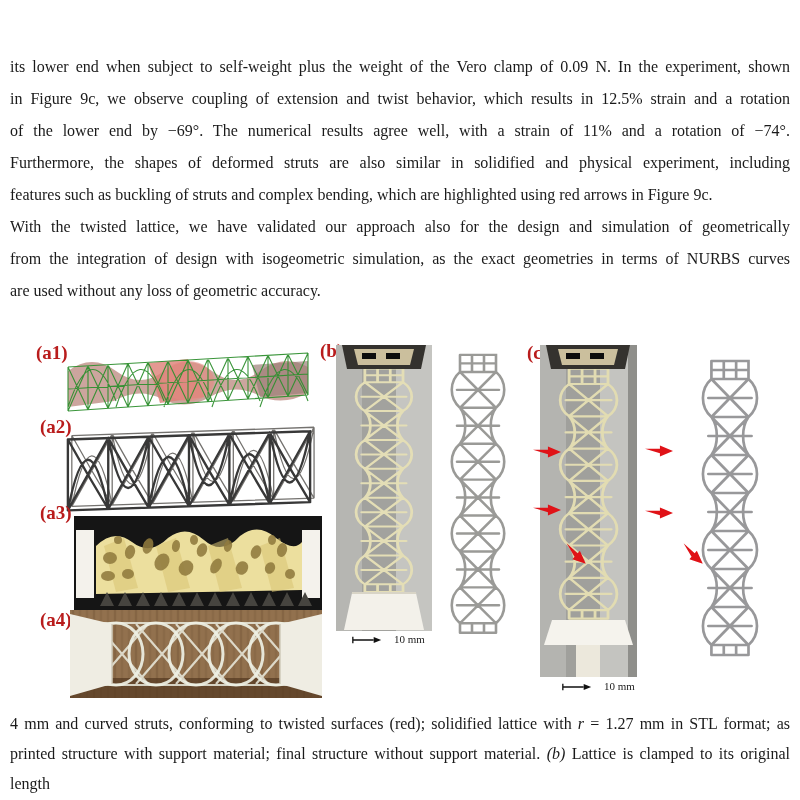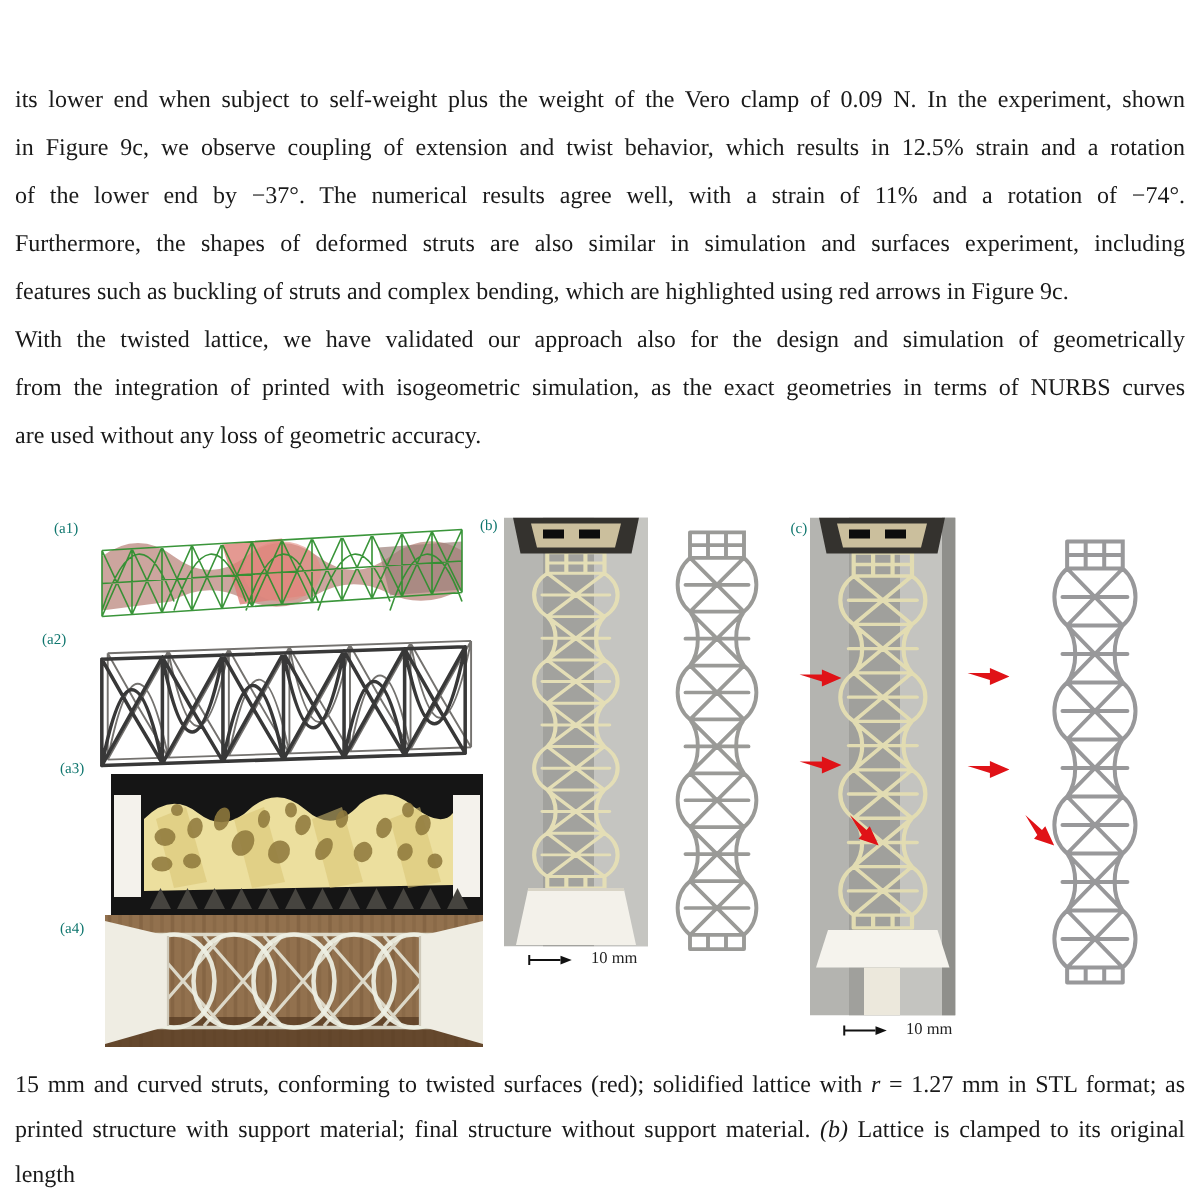--- a/index.html
+++ b/index.html
@@ -5,60 +5,60 @@
   * { margin:0; padding:0; box-sizing:border-box; }
   html,body { width:800px; height:800px; background:#ffffff; overflow:hidden;
     font-family:"Liberation Serif", serif; color:#1a1a1a; }
   .page { position:relative; width:800px; height:800px; padding-top:3px;margin-top:48px; }
   .bodytext { margin:0 10px; font-size:16px; line-height:32px; }
   .jline { text-align:justify; text-align-last:justify; white-space:normal; }
   .jline.last { text-align-last:left; }
   em { font-style:italic; }
   .fig { position:relative; height:372px; margin-top:26px; }
   .fig * { position:absolute; }
-  .panel-label { font-weight:normal; font-size:10px; line-height:16px; color:#0f766e; }
+  .panel-label { font-weight:bold; font-size:19px; line-height:16px; color:#b91c1c; }
   .art { display:block; }
   .scalebar { display:flex; align-items:center; gap:12px; position:absolute; }
   .scalebar svg { position:static; }
   .scalebar span { font-size:11px; line-height:11px; color:#222; position:static; }
   .arrow { width:28px; height:12px; }
   .arrow svg { position:static; display:block; width:100%; height:100%; }
   .arrow.diag { transform:rotate(42deg); transform-origin:left center; }
   .caption { margin:0 10px; padding-top:4px; font-size:16px; line-height:30px; }
 </style>
 </head>
 <body>
 
 <div class="page">
 
   <div class="bodytext">
       <div class="jline">its lower end when subject to self-weight plus the weight of the Vero clamp of 0.09 N. In the experiment, shown</div>
       <div class="jline">in Figure 9c, we observe coupling of extension and twist behavior, which results in 12.5% strain and a rotation</div>
-      <div class="jline">of the lower end by −37°. The numerical results agree well, with a strain of 11% and a rotation of −74°.</div>
-      <div class="jline">Furthermore, the shapes of deformed struts are also similar in simulation and surfaces experiment, including</div>
+      <div class="jline">of the lower end by −69°. The numerical results agree well, with a strain of 11% and a rotation of −74°.</div>
+      <div class="jline">Furthermore, the shapes of deformed struts are also similar in solidified and physical experiment, including</div>
       <div class="jline last">features such as buckling of struts and complex bending, which are highlighted using red arrows in Figure 9c.</div>
     </div>
   <div class="bodytext">
       <div class="jline">With the twisted lattice, we have validated our approach also for the design and simulation of geometrically</div>
-      <div class="jline">from the integration of printed with isogeometric simulation, as the exact geometries in terms of NURBS curves</div>
+      <div class="jline">from the integration of design with isogeometric simulation, as the exact geometries in terms of NURBS curves</div>
       <div class="jline last">are used without any loss of geometric accuracy.</div>
     </div>
 
   <div class="fig">
 
     <span class="panel-label" style="left:36px;top:12px;">(a1)</span>
     <svg class="art" style="left:62px;top:8px;" width="252" height="82" viewBox="0 0 252 82">
         <path d="M6,30 Q30,12 54,30 T102,30 T150,30 T198,30 T246,26 L246,52 Q220,66 196,54 T148,56 T100,58 T52,60 L6,66 Z" fill="#c69b93" opacity="0.9"></path>
         <path d="M86,22 L126,18 L142,56 L98,62 Z" fill="#dd8077" opacity="0.8"></path>
         <ellipse cx="126" cy="40" rx="26" ry="20" fill="#e28a80" opacity="0.6"></ellipse>
         <path d="M190,24 L246,20 L246,52 L198,56 Z" fill="#9b7f78" opacity="0.7"></path>
         <path d="M6,26 L6,70 M26,24.833333333333332 L26,68.66666666666667 M46,23.666666666666668 L46,67.33333333333333 M66,22.5 L66,66 M86,21.333333333333332 L86,64.66666666666667 M106,20.166666666666668 L106,63.333333333333336 M126,19 L126,62 M146,17.833333333333336 L146,60.666666666666664 M166,16.666666666666664 L166,59.333333333333336 M186,15.5 L186,58 M206,14.333333333333334 L206,56.666666666666664 M226,13.166666666666666 L226,55.333333333333336 M246,12 L246,54 M6,26 L26,68.66666666666667 M6,70 L26,24.833333333333332 M26,24.833333333333332 L46,67.33333333333333 M26,68.66666666666667 L46,23.666666666666668 M46,23.666666666666668 L66,66 M46,67.33333333333333 L66,22.5 M66,22.5 L86,64.66666666666667 M66,66 L86,21.333333333333332 M86,21.333333333333332 L106,63.333333333333336 M86,64.66666666666667 L106,20.166666666666668 M106,20.166666666666668 L126,62 M106,63.333333333333336 L126,19 M126,19 L146,60.666666666666664 M126,62 L146,17.833333333333336 M146,17.833333333333336 L166,59.333333333333336 M146,60.666666666666664 L166,16.666666666666664 M166,16.666666666666664 L186,58 M166,59.333333333333336 L186,15.5 M186,15.5 L206,56.666666666666664 M186,58 L206,14.333333333333334 M206,14.333333333333334 L226,55.333333333333336 M206,56.666666666666664 L226,13.166666666666666 M226,13.166666666666666 L246,54 M226,55.333333333333336 L246,12 M6,26 L246,12 M6,48 L246,33 M6,70 L246,54 M6,66 Q30,-6 54,60 M54,66 Q78,-6 102,60 M102,66 Q126,-6 150,60 M150,66 Q174,-6 198,60 M198,66 Q222,-6 246,60 " fill="none" stroke="#2f8f2f" stroke-width="1.1" opacity="0.95"></path>
       </svg>
 
-    <span class="panel-label" style="left:28px;top:86px;">(a2)</span>
+    <span class="panel-label" style="left:40px;top:86px;">(a2)</span>
     <svg class="art" style="left:60px;top:90px;" width="258" height="94" viewBox="0 0 262 94">
         <g transform="translate(4,-4)">
           <path d="M8,16 L8,88 M8,16 Q28,52 49,86.6 M49,14.6 Q28,52 8,88 M8,88 Q28,-14 49,86.6 M49,14.6 L49,86.6 M49,14.6 Q69,50.599999999999994 90,85.19999999999999 M90,13.2 Q69,50.599999999999994 49,86.6 M49,14.6 Q69,116.6 90,13.2 M90,13.2 L90,85.2 M90,13.2 Q110,49.2 131,83.8 M131,11.799999999999999 Q110,49.2 90,85.2 M90,85.2 Q110,-16.8 131,83.8 M131,11.8 L131,83.8 M131,11.8 Q151,47.8 172,82.39999999999999 M172,10.4 Q151,47.8 131,83.8 M131,11.8 Q151,113.8 172,10.4 M172,10.4 L172,82.4 M172,10.4 Q192,46.400000000000006 213,81 M213,9 Q192,46.400000000000006 172,82.4 M172,82.4 Q192,-19.6 213,81 M213,9 L213,81 M213,9 Q233,45 254,79.6 M254,7.6 Q233,45 213,81 M213,9 Q233,111 254,7.6 M254,7.6 L254,79.6 M8,16 L254,7.6 M8,88 L254,79.6" fill="none" stroke="#74726f" stroke-width="1.3"></path>
         </g>
         <path d="M8,16 L8,88 M8,16 Q28,52 49,86.6 M49,14.6 Q28,52 8,88 M8,88 Q28,-14 49,86.6 M49,14.6 L49,86.6 M49,14.6 Q69,50.599999999999994 90,85.19999999999999 M90,13.2 Q69,50.599999999999994 49,86.6 M49,14.6 Q69,116.6 90,13.2 M90,13.2 L90,85.2 M90,13.2 Q110,49.2 131,83.8 M131,11.799999999999999 Q110,49.2 90,85.2 M90,85.2 Q110,-16.8 131,83.8 M131,11.8 L131,83.8 M131,11.8 Q151,47.8 172,82.39999999999999 M172,10.4 Q151,47.8 131,83.8 M131,11.8 Q151,113.8 172,10.4 M172,10.4 L172,82.4 M172,10.4 Q192,46.400000000000006 213,81 M213,9 Q192,46.400000000000006 172,82.4 M172,82.4 Q192,-19.6 213,81 M213,9 L213,81 M213,9 Q233,45 254,79.6 M254,7.6 Q233,45 213,81 M213,9 Q233,111 254,7.6 M254,7.6 L254,79.6 M8,16 L254,7.6 M8,88 L254,79.6" fill="none" stroke="#383838" stroke-width="2.4" stroke-linecap="round"></path>
       </svg>
 
     <span class="panel-label" style="left:40px;top:172px;">(a3)</span>
     <svg class="art" style="left:74px;top:183px;" width="248" height="95" viewBox="0 0 248 95">
         <rect x="0" y="0" width="248" height="95" fill="#151515"></rect>
@@ -229,17 +229,17 @@
       <svg width="30" height="10" viewBox="0 0 36 10">
           <path d="M1,1 V9 M1,5 H26" stroke="#111" stroke-width="1.6" fill="none"></path>
           <path d="M26,1.5 L35,5 L26,8.5 Z" fill="#111"></path>
         </svg>
       <span>10 mm</span>
     </div>
 
   </div>
 
   <div class="caption">
-      <div class="jline"><span>15 mm and curved struts, conforming to twisted surfaces (red); solidified lattice with </span><em>r</em><span> = 1.27 mm in STL format; as</span></div>
+      <div class="jline"><span>4 mm and curved struts, conforming to twisted surfaces (red); solidified lattice with </span><em>r</em><span> = 1.27 mm in STL format; as</span></div>
       <div class="jline"><span>printed structure with support material; final structure without support material. </span><em>(b)</em><span> Lattice is clamped to its original length</span></div>
     </div>
 
 </div>
 
 </body></html>

